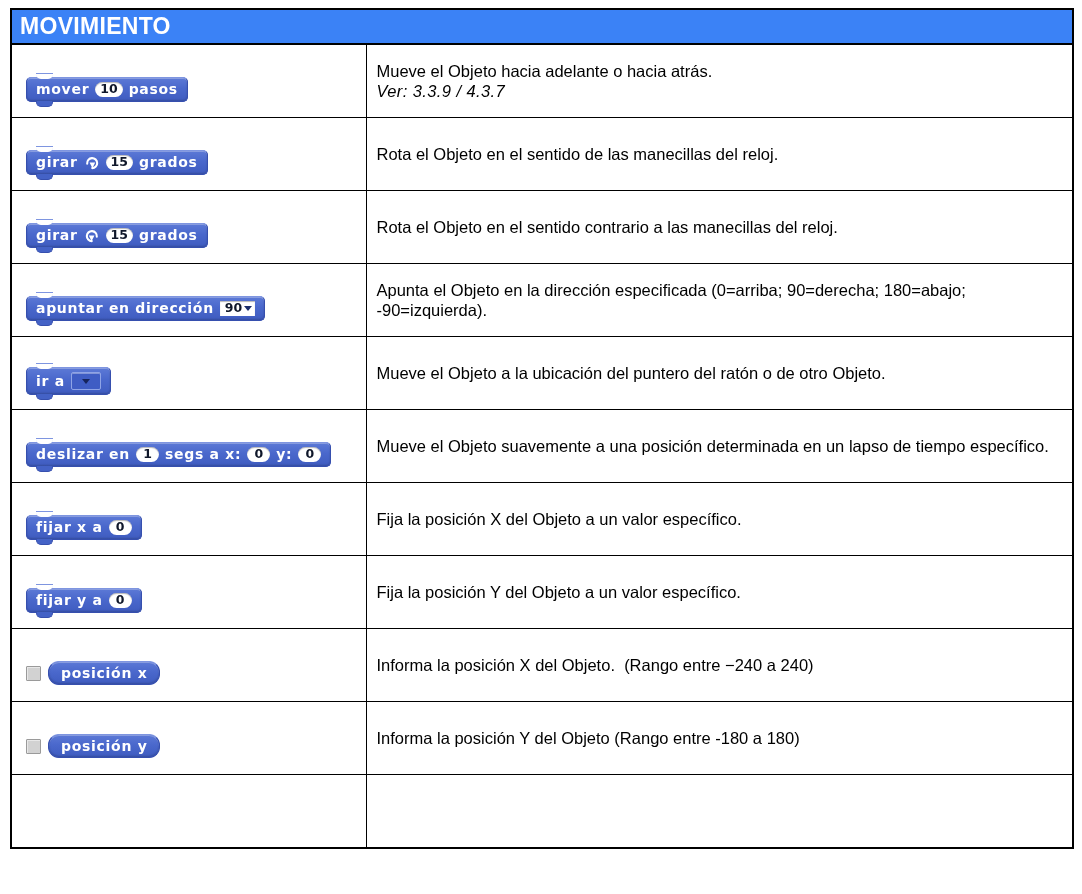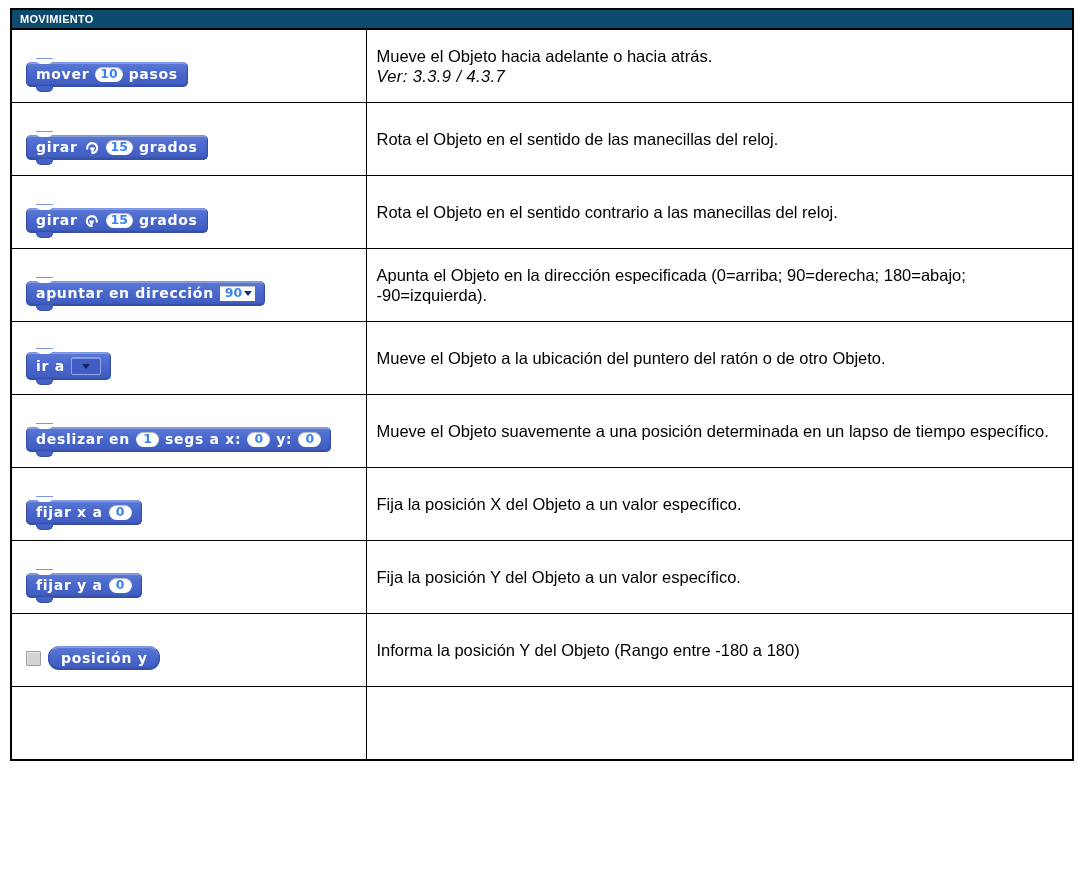--- a/index.html
+++ b/index.html
@@ -25,24 +25,24 @@
     border-collapse: collapse;
     width: 1062px;
     table-layout: fixed;
     border: 2px solid #000000;
   }
   table.ref col.c-block { width: 355px; }
   table.ref col.c-desc  { width: 707px; }
 
   
   tr.header-row th {
-    background: #0c4a6e;
+    background: #3b82f6;
     color: #ffffff;
     font-weight: bold;
-    font-size: 11px;
+    font-size: 23px;
     letter-spacing: 0.3px;
     text-align: left;
     padding: 3px 8px 3px 8px;
     border: 2px solid #000000;
     font-family: "Liberation Sans", sans-serif;
   }
 
   
   td.block-cell {
     border: 1px solid #000000;
@@ -140,21 +140,21 @@
     padding: 4px 12px;
   }
   .block.reporter::before, .block.reporter::after { content: none; }
 
   
   .slot {
     display: inline-flex;
     align-items: center;
     justify-content: center;
     background: #ffffff;
-    color: #3b82f6;
+    color: #0f172a;
     border-radius: 9px;
     min-width: 13px;
     height: 15px;
     padding: 0 5px;
     font-size: 12.5px;
     font-weight: bold;
     letter-spacing: 0;
     font-family: "DejaVu Sans", sans-serif;
     box-shadow: 0 1px 1px rgba(0,0,0,0.28) inset;
   }
@@ -331,20 +331,33 @@
           </td>
           <td class="desc-cell">
             <span class="desc-line">Fija la posición Y del Objeto a un valor específico.</span>
           </td>
         </tr>
         <tr>
           <td class="block-cell">
             <div class="row-inner">
               <span class="checkbox"></span>
               <span class="block reporter">
+                <span>posición x</span>
+              </span>
+            </div>
+          </td>
+          <td class="desc-cell">
+            <span class="desc-line">Informa la posición X del Objeto.  (Rango entre −240 a 240)</span>
+          </td>
+        </tr>
+        <tr>
+          <td class="block-cell">
+            <div class="row-inner">
+              <span class="checkbox"></span>
+              <span class="block reporter">
                 <span>posición y</span>
               </span>
             </div>
           </td>
           <td class="desc-cell">
             <span class="desc-line">Informa la posición Y del Objeto (Rango entre -180 a 180)</span>
           </td>
         </tr>
         <tr>
           <td class="block-cell"></td>

